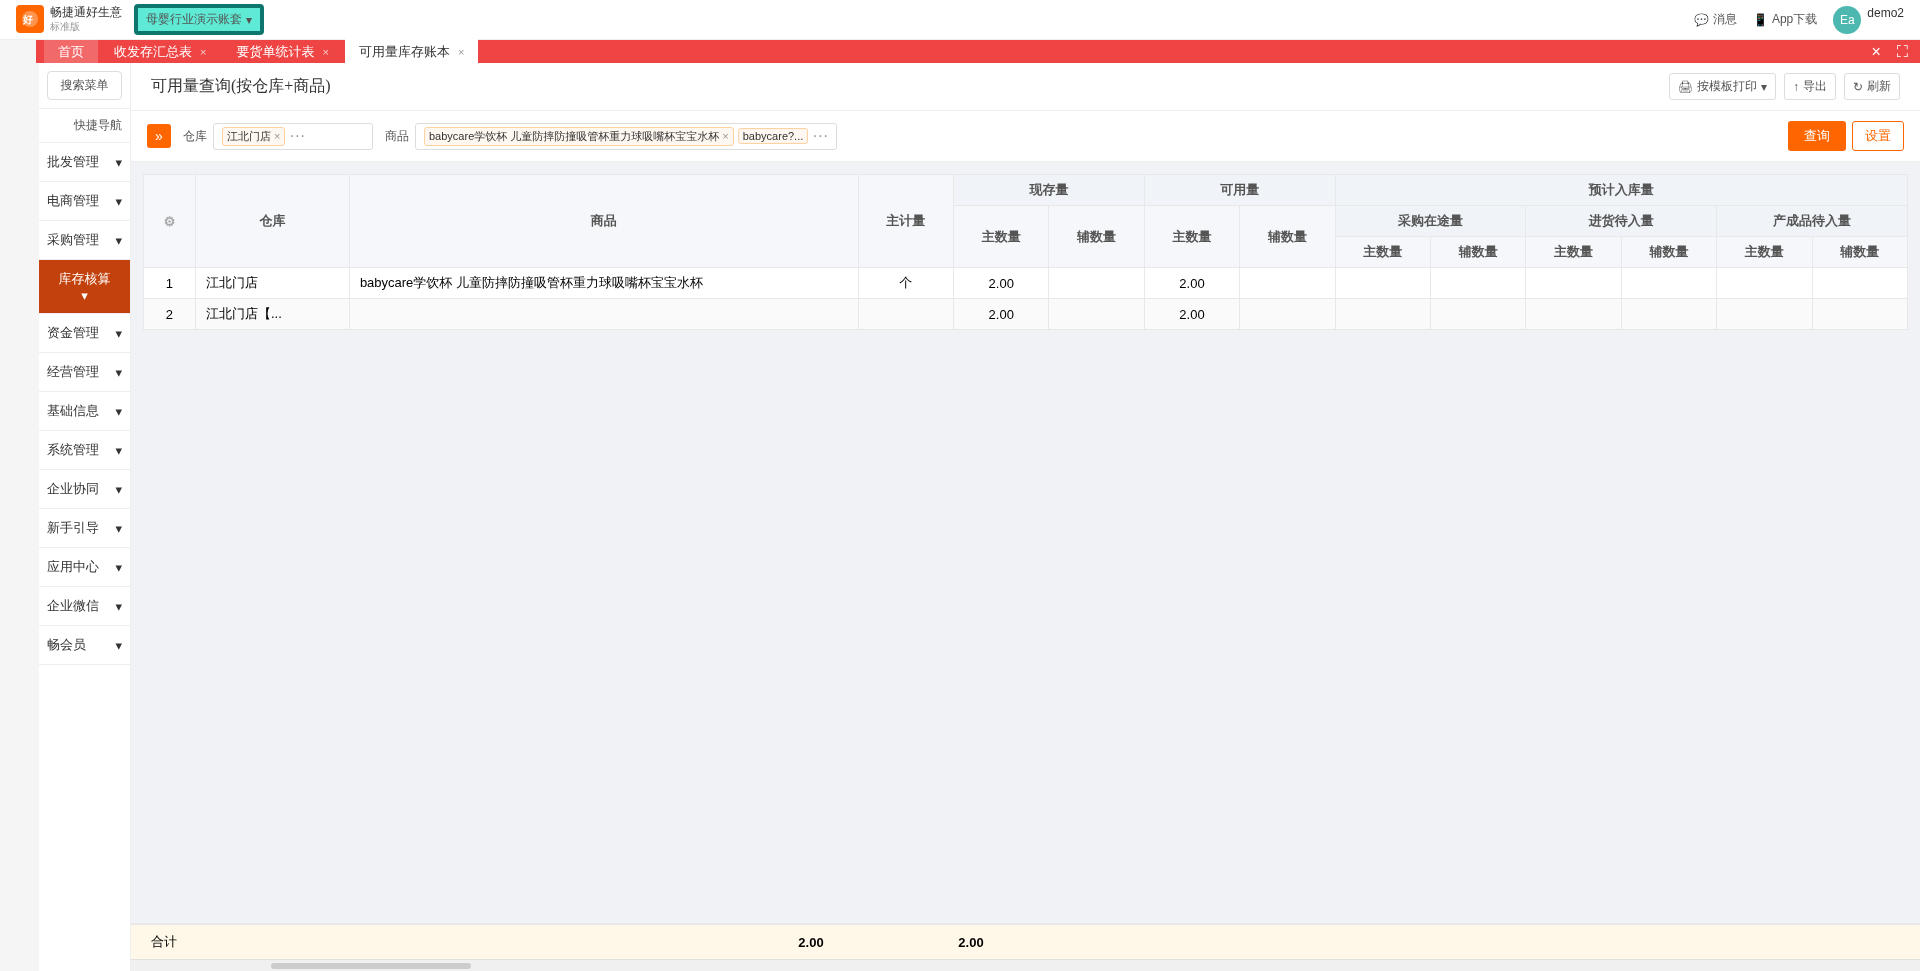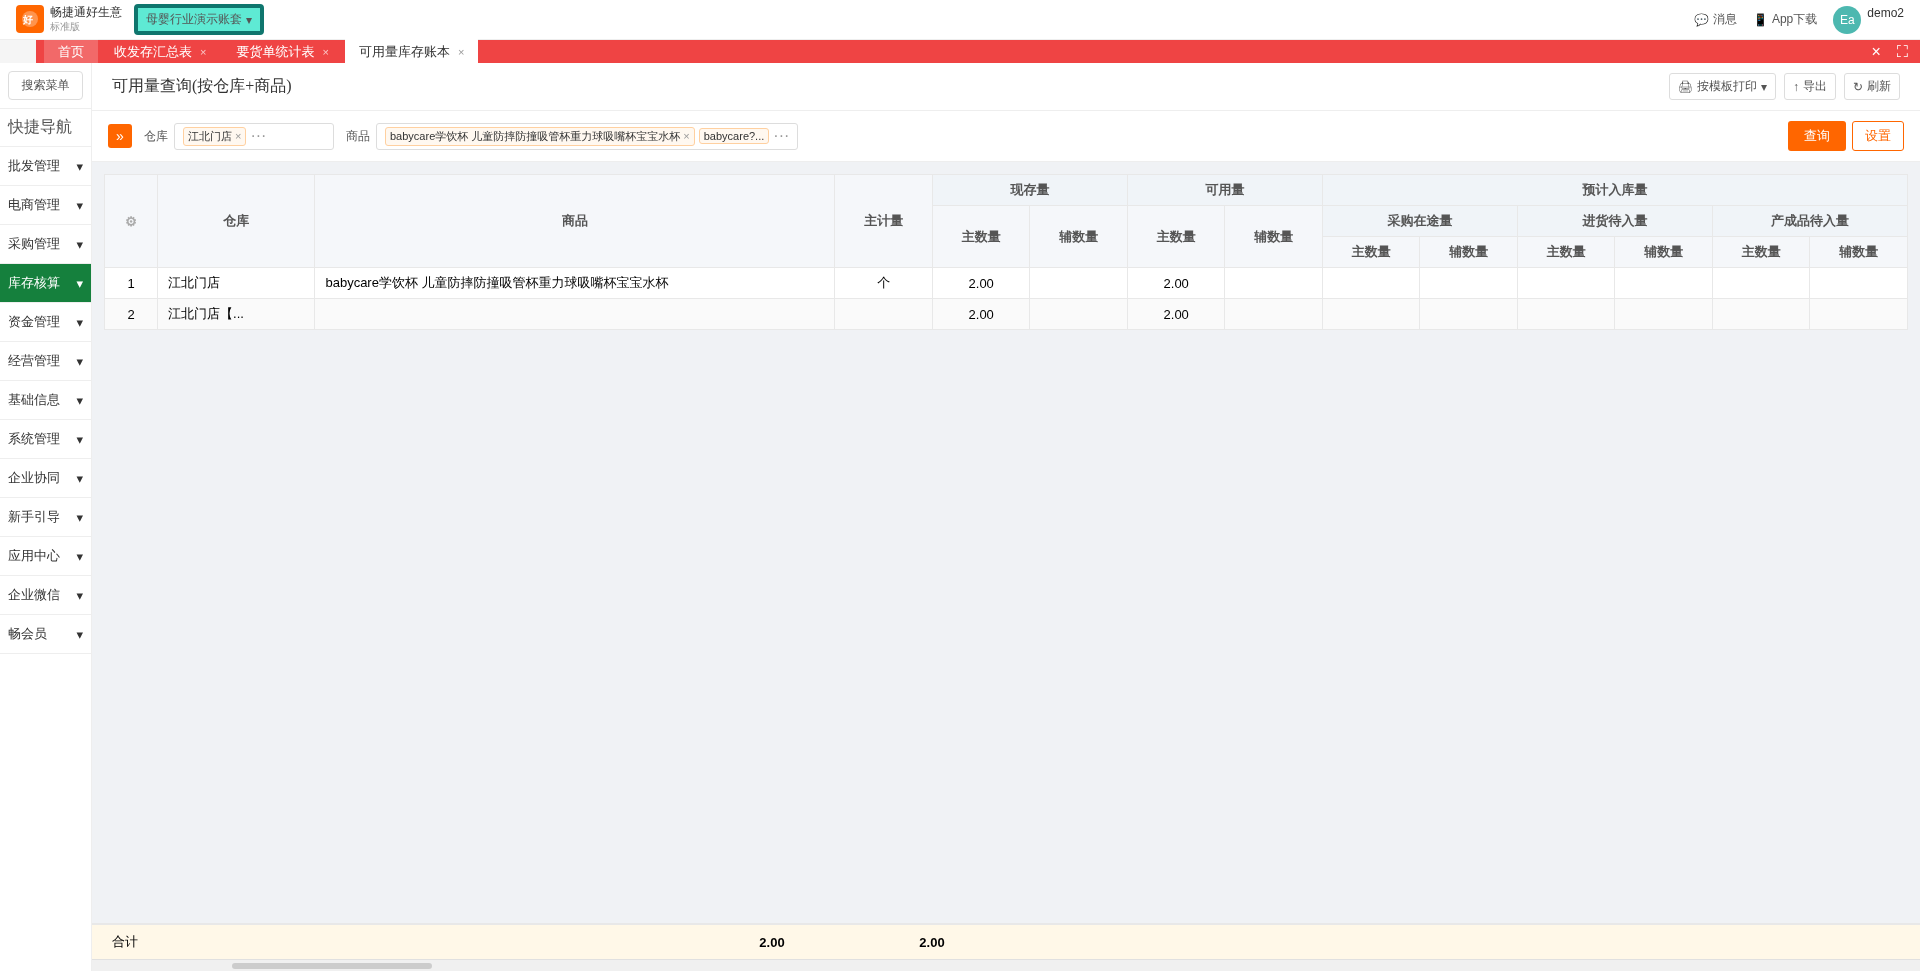--- a/index.html
+++ b/index.html
@@ -57,21 +57,21 @@
       background: #fff;
       color: #333;
     }
     .nav-tab .close-x { font-size: 11px; color: rgba(255,255,255,0.7); margin-left: 2px; }
     .nav-tab.active .close-x { color: #999; }
     .nav-tab-home { background: rgba(255,255,255,0.2); }
     .nav-controls { margin-left: auto; display: flex; align-items: center; gap: 8px; }
     .nav-control-btn { color: #fff; font-size: 16px; cursor: pointer; padding: 4px; }
 
     
-    .main-layout { display: flex; flex: 1; overflow: hidden; }
+    .main-layout { display: flex; flex: 1; overflow: hidden; margin-left: 39px; }
 
     
     .sidebar {
       width: 92px;
       background: #fff;
       border-right: 1px solid #eee;
       display: flex;
       flex-direction: column;
       flex-shrink: 0;
       overflow-y: auto;
@@ -86,22 +86,22 @@
       background: #fff;
       border: 1px solid #ddd;
       border-radius: 4px;
       font-size: 12px;
       color: #555;
       cursor: pointer;
       text-align: center;
     }
     .sidebar-nav-btn {
       padding: 8px;
-      text-align: left;
-      font-size: 16px;
+      text-align: right;
+      font-size: 12px;
       color: #555;
       cursor: pointer;
       border-bottom: 1px solid #eee;
     }
     .sidebar-group {
       border-bottom: 1px solid #eee;
     }
     .sidebar-group-header {
       padding: 10px 8px;
       font-size: 13px;
@@ -324,21 +324,21 @@
         <span>▾</span>
       </div>
     </div>
     <div class="sidebar-group">
       <div class="sidebar-group-header">
         <span>采购管理</span>
         <span>▾</span>
       </div>
     </div>
     <div class="sidebar-group">
-      <div class="sidebar-group-header active" style="background:#15803d;color:#fff;margin:0;">
+      <div class="sidebar-group-header active" style="background:#c2410c;color:#fff;margin:0;flex-direction:column;">
         <span>库存核算</span>
         <span>▾</span>
       </div>
     </div>
     <div class="sidebar-group">
       <div class="sidebar-group-header">
         <span>资金管理</span>
         <span>▾</span>
       </div>
     </div>

